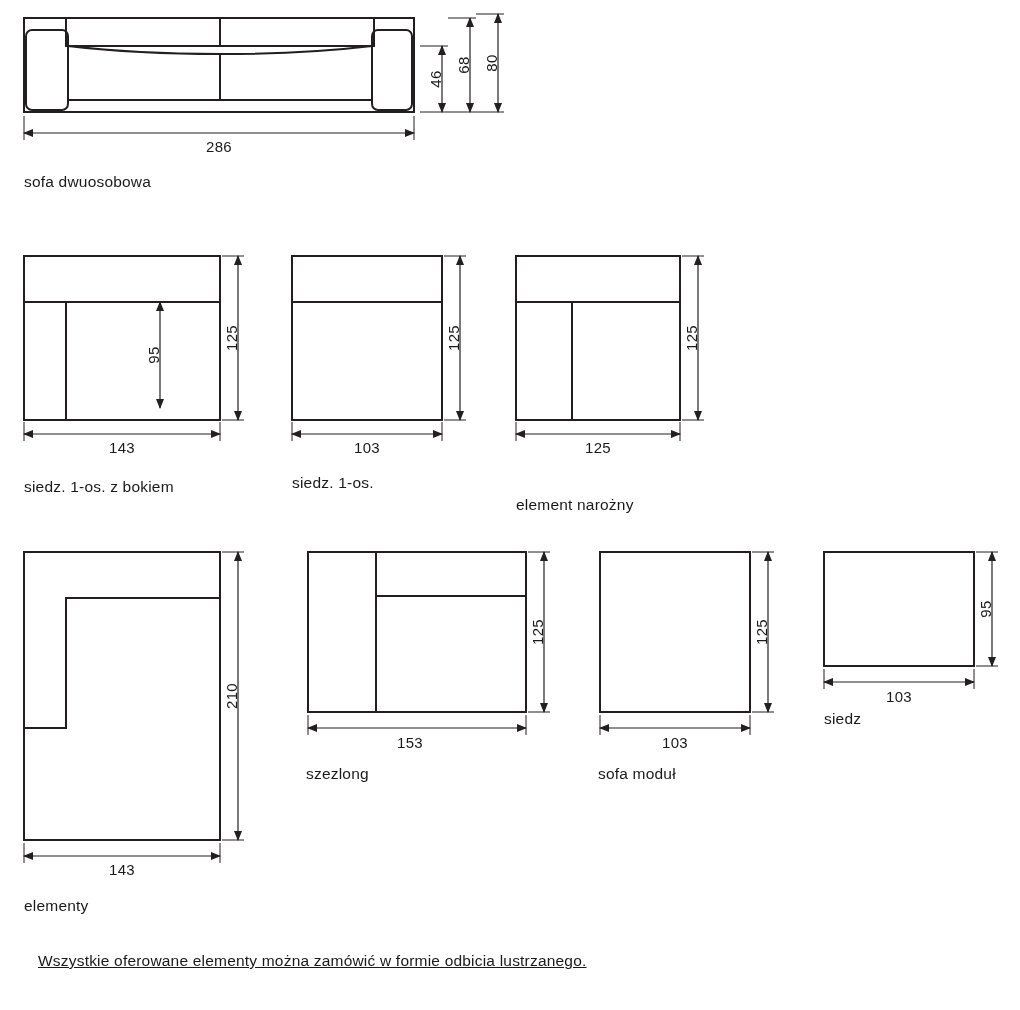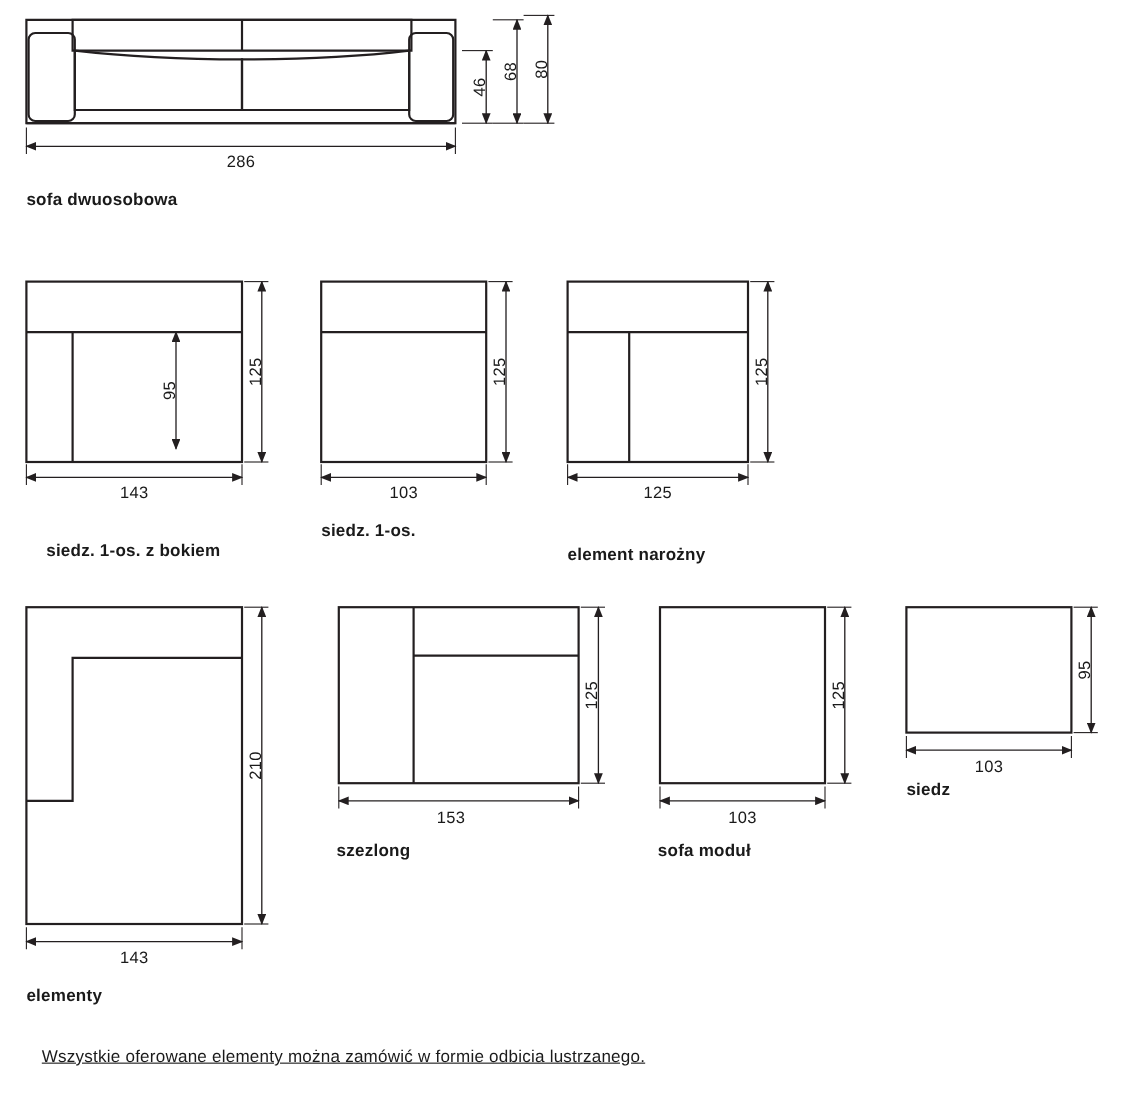--- a/index.html
+++ b/index.html
@@ -26,21 +26,20 @@
     left: 0; top: 0;
     width: 1020px;
     height: 1010px;
   }
   .caption {
     position: absolute;
     font-size: 15.5px;
     letter-spacing: 0.2px;
     color: #1a1a1a;
     white-space: nowrap;
-    font-weight: bold;
   }
   .footnote {
     position: absolute;
     font-size: 15.5px;
     letter-spacing: 0.2px;
     color: #1a1a1a;
     white-space: nowrap;
     text-decoration: underline;
   }
   .dimlabel {
@@ -229,21 +228,21 @@
       <text class="dimlabel" x="991" y="609" text-anchor="middle" transform="rotate(-90 991,609)">95</text>
 
       <line class="dimline" x1="824" y1="682" x2="974" y2="682" marker-start="url(#arrStart)" marker-end="url(#arrEnd)"></line>
       <line class="thinline" x1="824" y1="669" x2="824" y2="689"></line>
       <line class="thinline" x1="974" y1="669" x2="974" y2="689"></line>
       <text class="dimlabel" x="899" y="702" text-anchor="middle">103</text>
     </g>
   </svg>
 
   <div class="caption" style="left:24px; top:173px;">sofa dwuosobowa</div>
-  <div class="caption" style="left:24px; top:492px;margin-left:18px;">siedz. 1-os. z bokiem</div>
+  <div class="caption" style="left:24px; top:478px;">siedz. 1-os. z bokiem</div>
   <div class="caption" style="left:292px; top:474px;">siedz. 1-os.</div>
   <div class="caption" style="left:516px; top:474px;margin-top:22px;">element narożny</div>
   <div class="caption" style="left:24px; top:897px;">elementy</div>
   <div class="caption" style="left:306px; top:765px;">szezlong</div>
   <div class="caption" style="left:598px; top:765px;">sofa moduł</div>
   <div class="caption" style="left:824px; top:710px;">siedz</div>
 
   <div class="footnote" style="left:38px; top:952px;">Wszystkie oferowane elementy można zamówić w formie odbicia lustrzanego.</div>
 
 </div>

